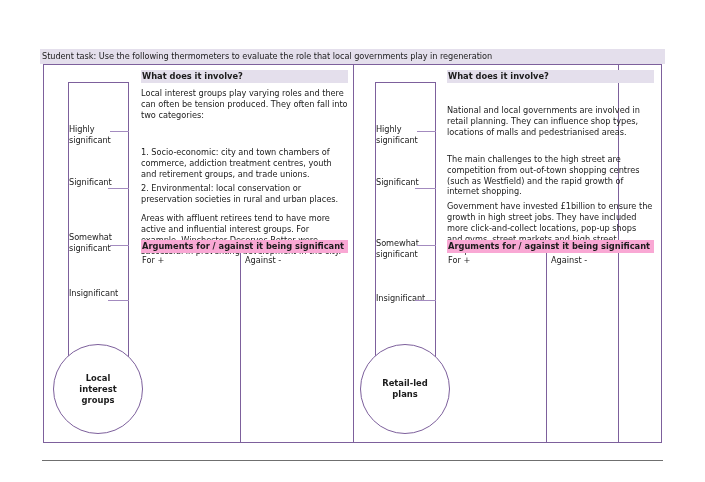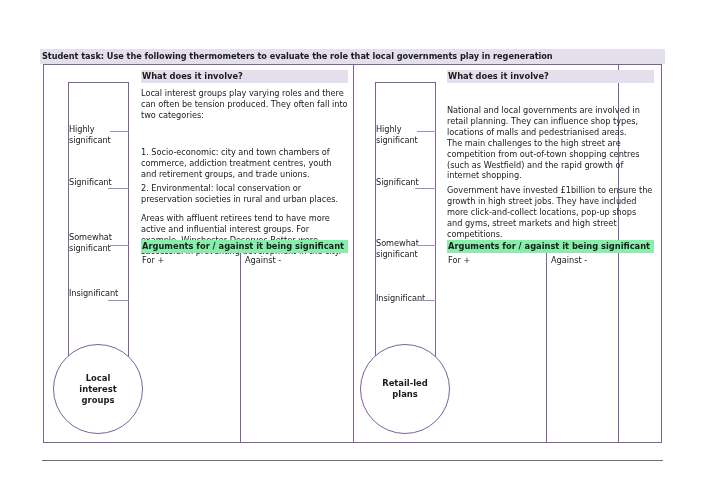--- a/index.html
+++ b/index.html
@@ -23,21 +23,21 @@
 
   
   .task-banner {
     position: absolute;
     left: 40px;
     top: 49px;
     width: 625px;
     height: 15px;
     background: #e4dfec;
     font-size: 8.2px;
-    font-weight: bold;
+    font-weight: normal;
     line-height: 15px;
     padding-left: 2px;
     box-sizing: border-box;
     white-space: nowrap;
     letter-spacing: -0.05px;
   }
 
   
   .table-outer {
     position: absolute;
@@ -128,21 +128,21 @@
   }
   .para {
     font-size: 8.2px;
     line-height: 10.9px;
     margin-top: 6px;
     letter-spacing: -0.02px;
   }
   .para.nogap { margin-top: 4px; }
 
   .args-head {
-    background: #86efac;
+    background: #f9a8d4;
     font-size: 8.3px;
     font-weight: bold;
     line-height: 13px;
     height: 13px;
     padding-left: 1px;
     box-sizing: border-box;
     white-space: nowrap;
   }
   .args-row {
     position: relative;
@@ -258,21 +258,21 @@
 
     <div class="tick-label" style="left:376px;top:293px;">
       <div>Insignificant</div>
     </div>
     <div class="tick-mark" style="left:415px;top:300px;width:21px;"></div>
   </div>
 
   <div class="panel" style="left:447px;top:70px;width:207px;">
     <div class="panel-head">What does it involve?</div>
     <div class="para nogap" style="margin-top:22px;">National and local governments are involved in retail planning. They can influence shop types, locations of malls and pedestrianised areas.</div>
-    <div class="para" style="margin-top:0;">The main challenges to the high street are competition from out-of-town shopping centres (such as Westfield) and the rapid growth of internet shopping.</div>
+    <div class="para" style="margin-top:16px;">The main challenges to the high street are competition from out-of-town shopping centres (such as Westfield) and the rapid growth of internet shopping.</div>
     <div class="para" style="margin-top:4px;">Government have invested £1billion to ensure the growth in high street jobs. They have included more click-and-collect locations, pop-up shops and gyms, street markets and high street competitions.</div>
   </div>
 
   <div class="panel" style="left:447px;top:240px;width:207px;">
     <div class="args-head">Arguments for / against it being significant</div>
     <div class="args-row">
       <div class="args-for">For +</div>
       <div class="args-against">Against -</div>
     </div>
   </div>

